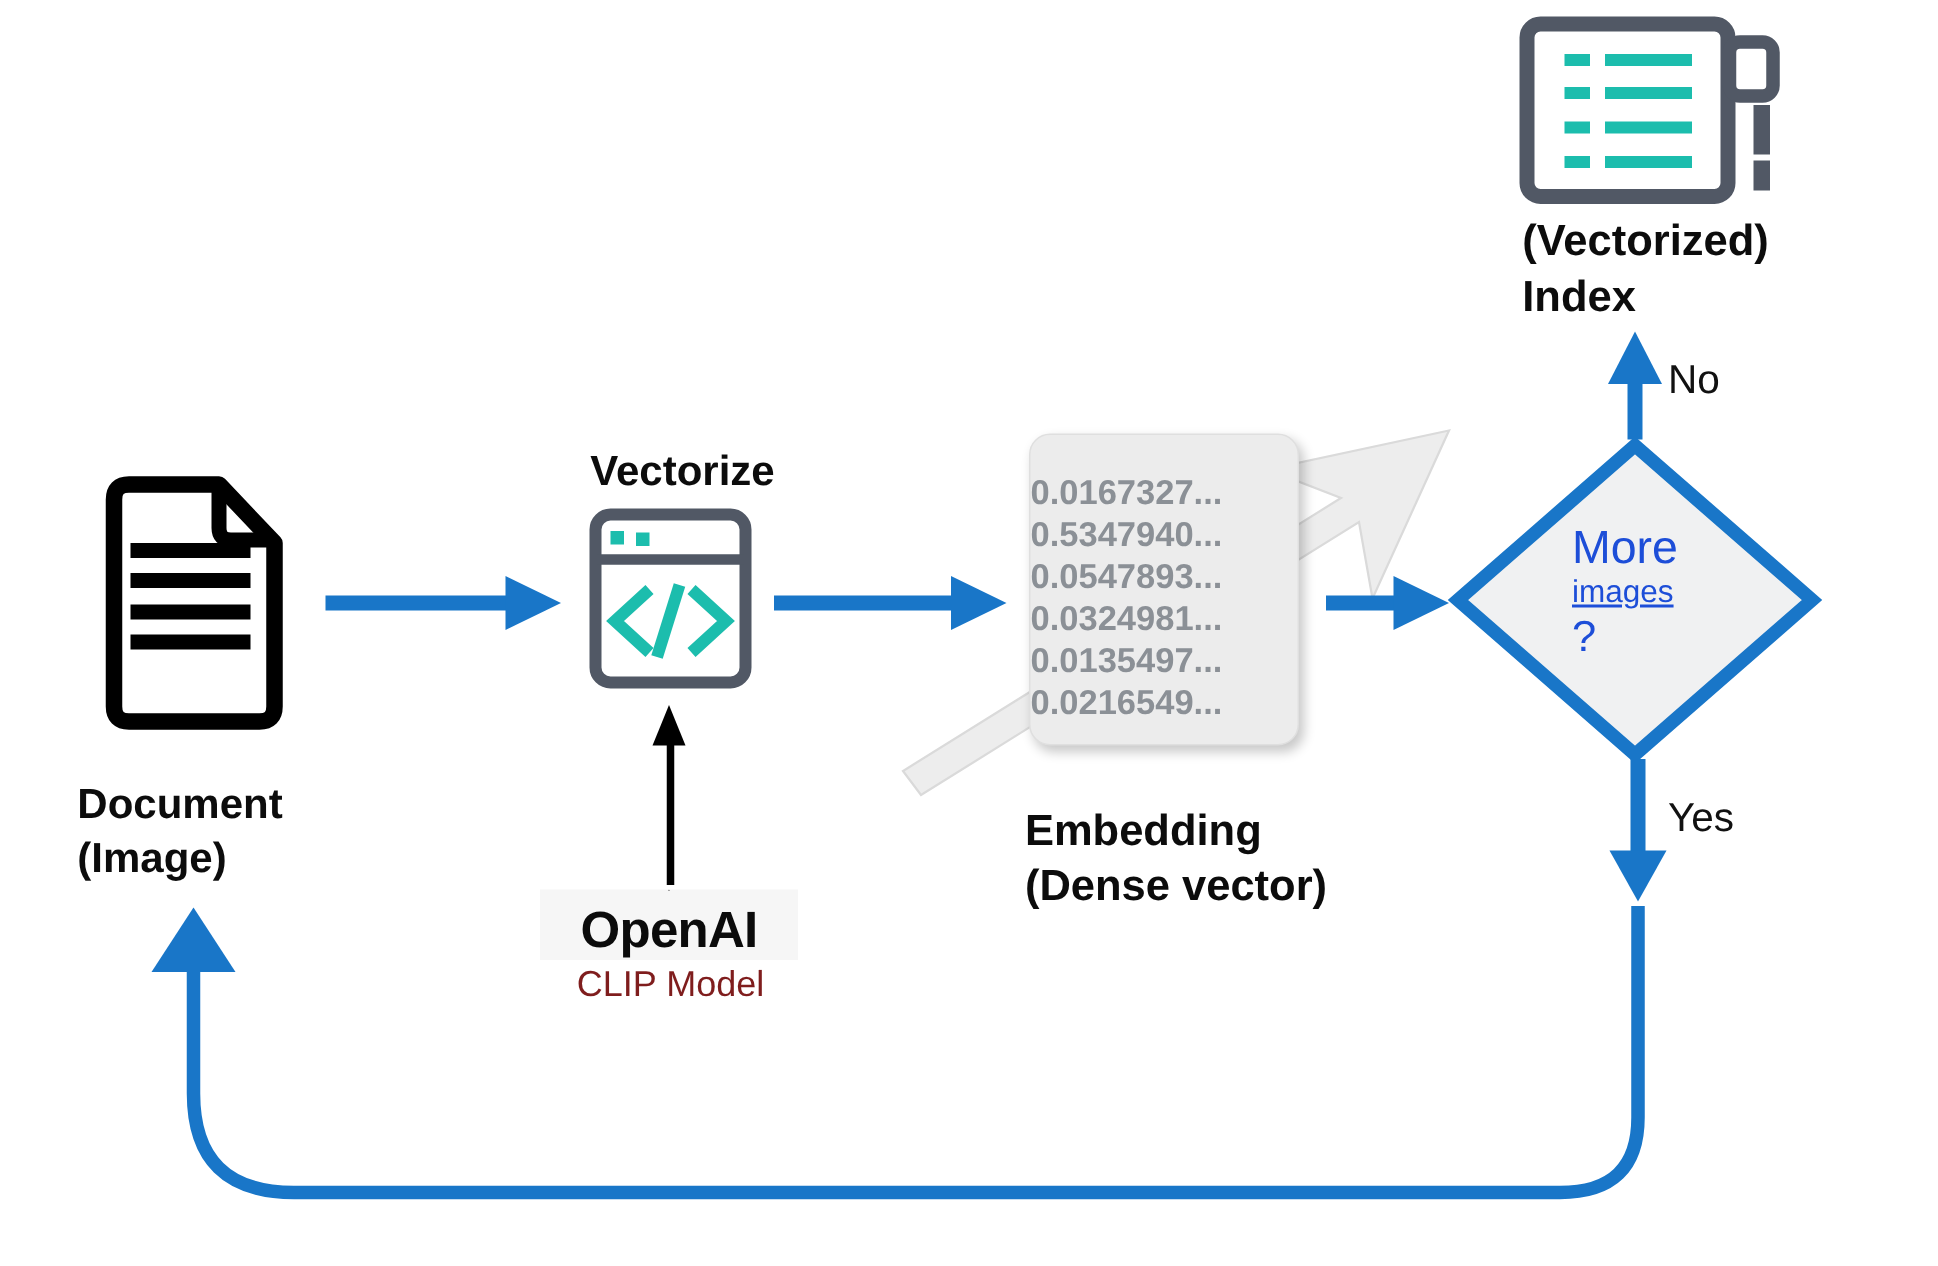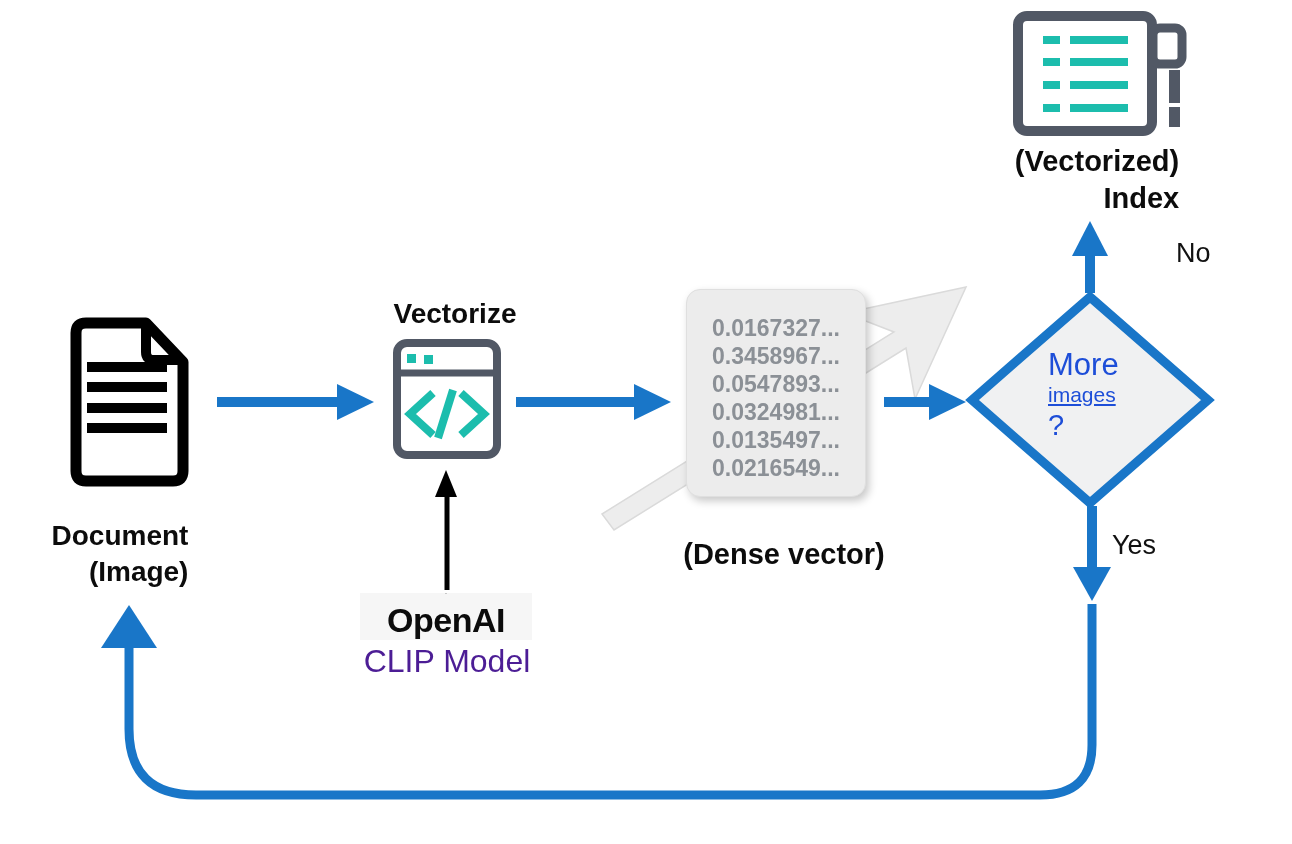--- a/index.html
+++ b/index.html
@@ -17,42 +17,42 @@
   .kshaft{stroke:#000000;stroke-width:5;}
   .khead{fill:#000000;}
   .slate-stroke{stroke:var(--slate);fill:none;}
   .teal-fill{fill:var(--teal);}
   .teal-stroke{stroke:var(--teal);fill:none;}
 
   .card{
     position:absolute;left:686px;top:289px;width:180px;height:208px;z-index:2;
     background:var(--card-fill);border:1px solid #dfdfdf;border-radius:14px;
     box-shadow:3px 4px 8px rgba(0,0,0,0.22);
-    display:flex;flex-direction:column;justify-content:center;align-items:center;
+    display:flex;flex-direction:column;justify-content:center;
     padding-top:10px;box-sizing:border-box;
   }
   .card .num{
     font-weight:bold;font-size:23px;line-height:28px;color:var(--card-text);
     white-space:nowrap;
   }
   .lbl{position:absolute;z-index:3;color:#0c0c0c;white-space:nowrap;}
-  .centered{transform:translateX(-50%);text-align:right;}
+  .centered{transform:translateX(-50%);text-align:left;}
   .b{font-weight:bold;}
   .node-title{font-size:28px;line-height:36px;}
   .edge-lbl{font-size:27px;color:#111111;}
   .decision-text{z-index:3;position:absolute;color:#1d4ed8;}
   .decision-text .l1{font-size:31px;line-height:33px;}
   .decision-text .l2{font-size:21px;line-height:27px;text-decoration:underline;}
   .decision-text .l3{font-size:29px;line-height:31px;margin-top:2px;}
   .openai-row{
     position:absolute;left:360px;top:593px;width:172px;height:47px;z-index:3;
     background:var(--highlight);display:flex;align-items:center;justify-content:center;gap:7px;flex-direction:column;
   }
   .openai-word{font-weight:bold;font-size:34px;letter-spacing:-0.5px;color:#0b0b0b;}
-  .clip-lbl{font-size:32px;color:#4c1d95;}
+  .clip-lbl{font-size:24px;color:#7f1d1d;}
 </style>
 </head>
 <body>
 
 <div class="canvas">
 
   <svg class="flow" width="1292" height="844" viewBox="0 0 1292 844">
 
     <polygon class="cursor" points="966,287 845,313 894,332 602,514 614,530 906,348 915,399"></polygon>
 
@@ -123,21 +123,21 @@
     <rect x="31" y="48" width="17" height="8" class="teal-fill"></rect>
     <rect x="58" y="48" width="58" height="8" class="teal-fill"></rect>
     <rect x="31" y="71" width="17" height="8" class="teal-fill"></rect>
     <rect x="58" y="71" width="58" height="8" class="teal-fill"></rect>
     <rect x="31" y="94" width="17" height="8" class="teal-fill"></rect>
     <rect x="58" y="94" width="58" height="8" class="teal-fill"></rect>
   </svg>
 
   <div class="card">
     <div class="num">0.0167327...</div>
-    <div class="num">0.3458967...</div>
+    <div class="num">0.5347940...</div>
     <div class="num">0.0547893...</div>
     <div class="num">0.0324981...</div>
     <div class="num">0.0135497...</div>
     <div class="num">0.0216549...</div>
   </div>
 
   <div class="lbl centered b node-title" style="left:120px;top:518px;">
     <div>Document</div>
     <div>(Image)</div>
   </div>
@@ -153,30 +153,31 @@
         <path d="M 0 -15 A 15 15 0 0 1 12.99 -7.5 L 0 6" transform="rotate(180)"></path>
         <path d="M 0 -15 A 15 15 0 0 1 12.99 -7.5 L 0 6" transform="rotate(240)"></path>
         <path d="M 0 -15 A 15 15 0 0 1 12.99 -7.5 L 0 6" transform="rotate(300)"></path>
       </g>
     </svg>
     <span class="openai-word">OpenAI</span>
   </div>
   <div class="lbl centered clip-lbl" style="left:447px;top:643px;">CLIP Model</div>
 
   <div class="lbl centered b" style="left:784px;top:536px;font-size:29px;line-height:37px;">
+    <div>Embedding</div>
     <div>(Dense vector)</div>
   </div>
 
   <div class="decision-text" style="left:1048px;top:348px;">
     <div class="l1">More</div>
     <div class="l2">images</div>
     <div class="l3">?</div>
   </div>
 
-  <div class="lbl edge-lbl" style="left:1176px;top:238px;">No</div>
+  <div class="lbl edge-lbl" style="left:1112px;top:238px;">No</div>
   <div class="lbl edge-lbl" style="left:1112px;top:530px;">Yes</div>
 
   <div class="lbl centered b" style="left:1097px;top:143px;font-size:29px;line-height:37px;">
     <div>(Vectorized)</div>
     <div>Index</div>
   </div>
 
 </div>
 
 </body></html>

